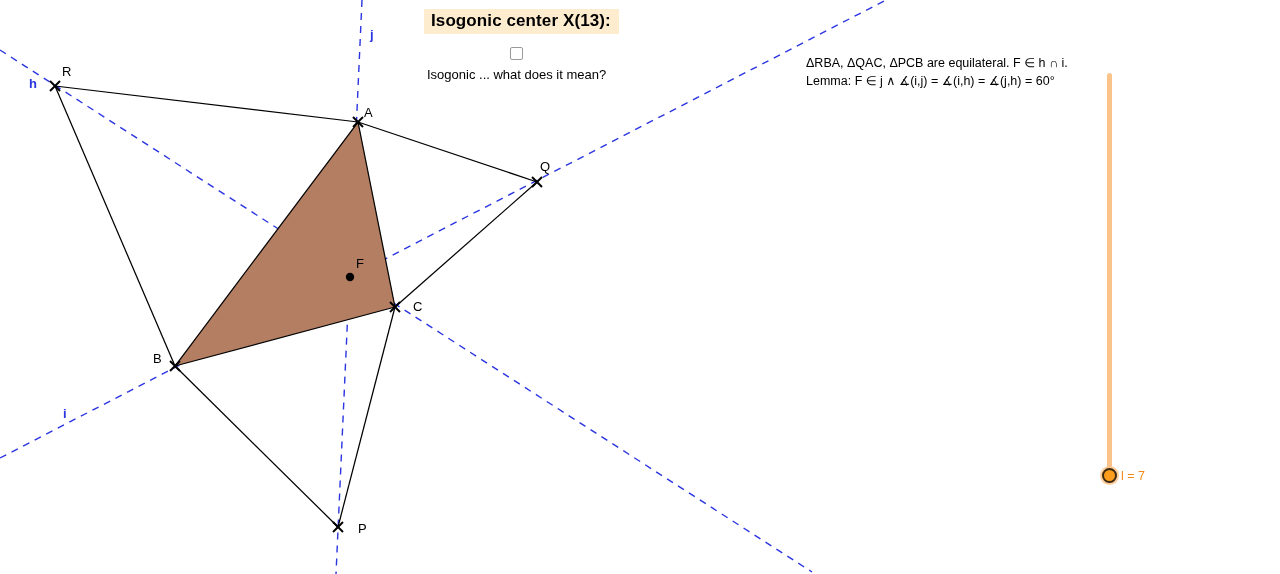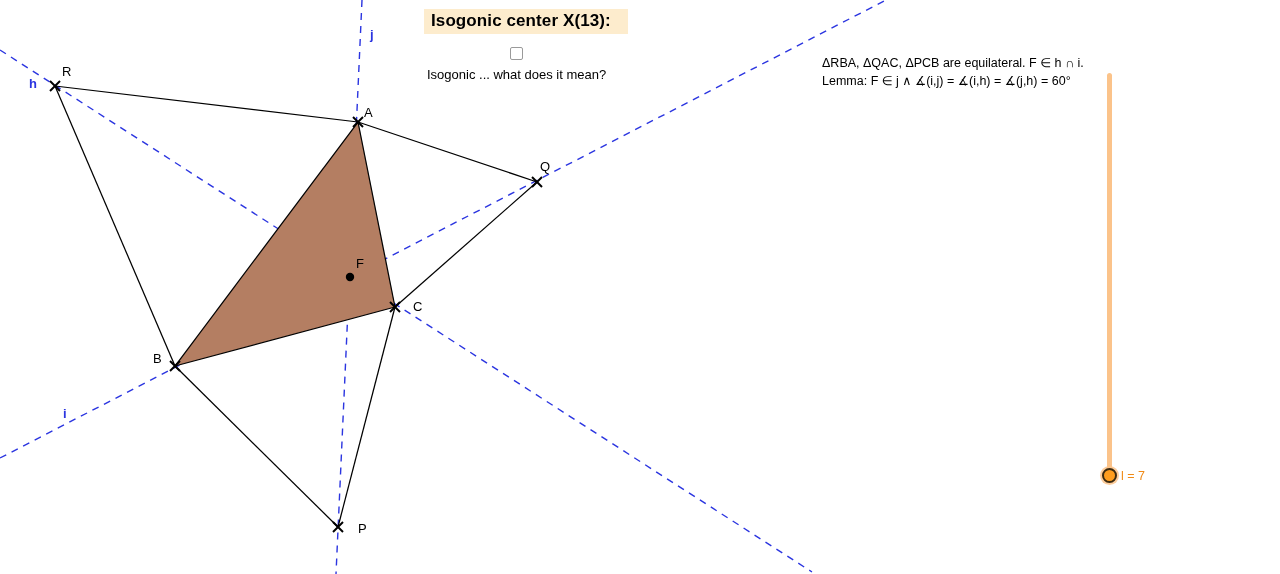--- a/index.html
+++ b/index.html
@@ -25,21 +25,21 @@
     width: 1280px;
     height: 574px;
   }
 
   
   #title-block {
     position: absolute;
     left: 424px;
     top: 9px;
     background: #fdeccd;
-    padding: 3px 17px 4px 7px;
+    padding: 3px 8px 4px 7px;
     font-size: 17px;
     font-weight: bold;
     letter-spacing: 0.1px;
     white-space: nowrap;
     line-height: 18px;
   }
 
   
   #checkbox-row {
     position: absolute;
@@ -63,21 +63,20 @@
   }
 
   
   #statement {
     position: absolute;
     left: 806px;
     top: 54px;
     font-size: 12.5px;
     line-height: 18px;
     white-space: nowrap;
-    margin-left: 16px;
   }
   #statement .line { display: block; }
 
   
   #slider {
     position: absolute;
     left: 1100px;
     top: 70px;
     width: 60px;
     height: 420px;

